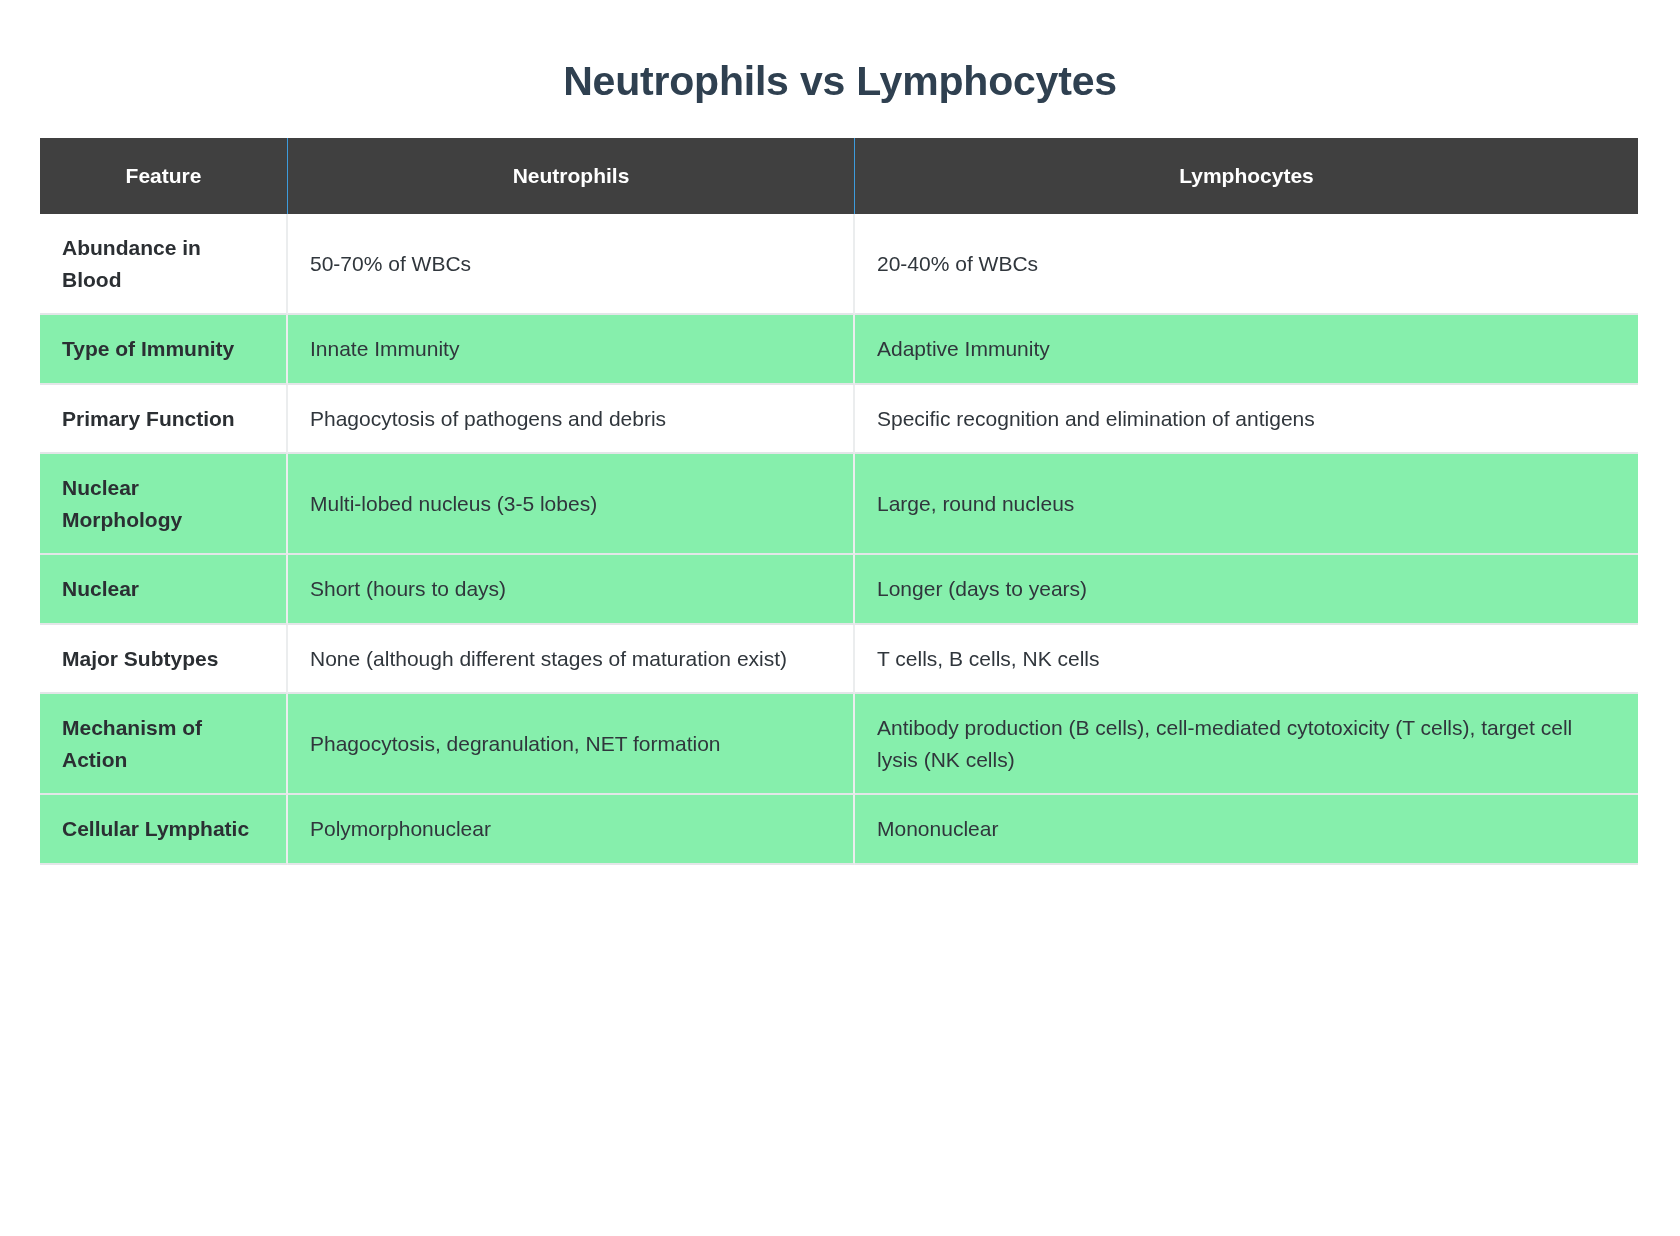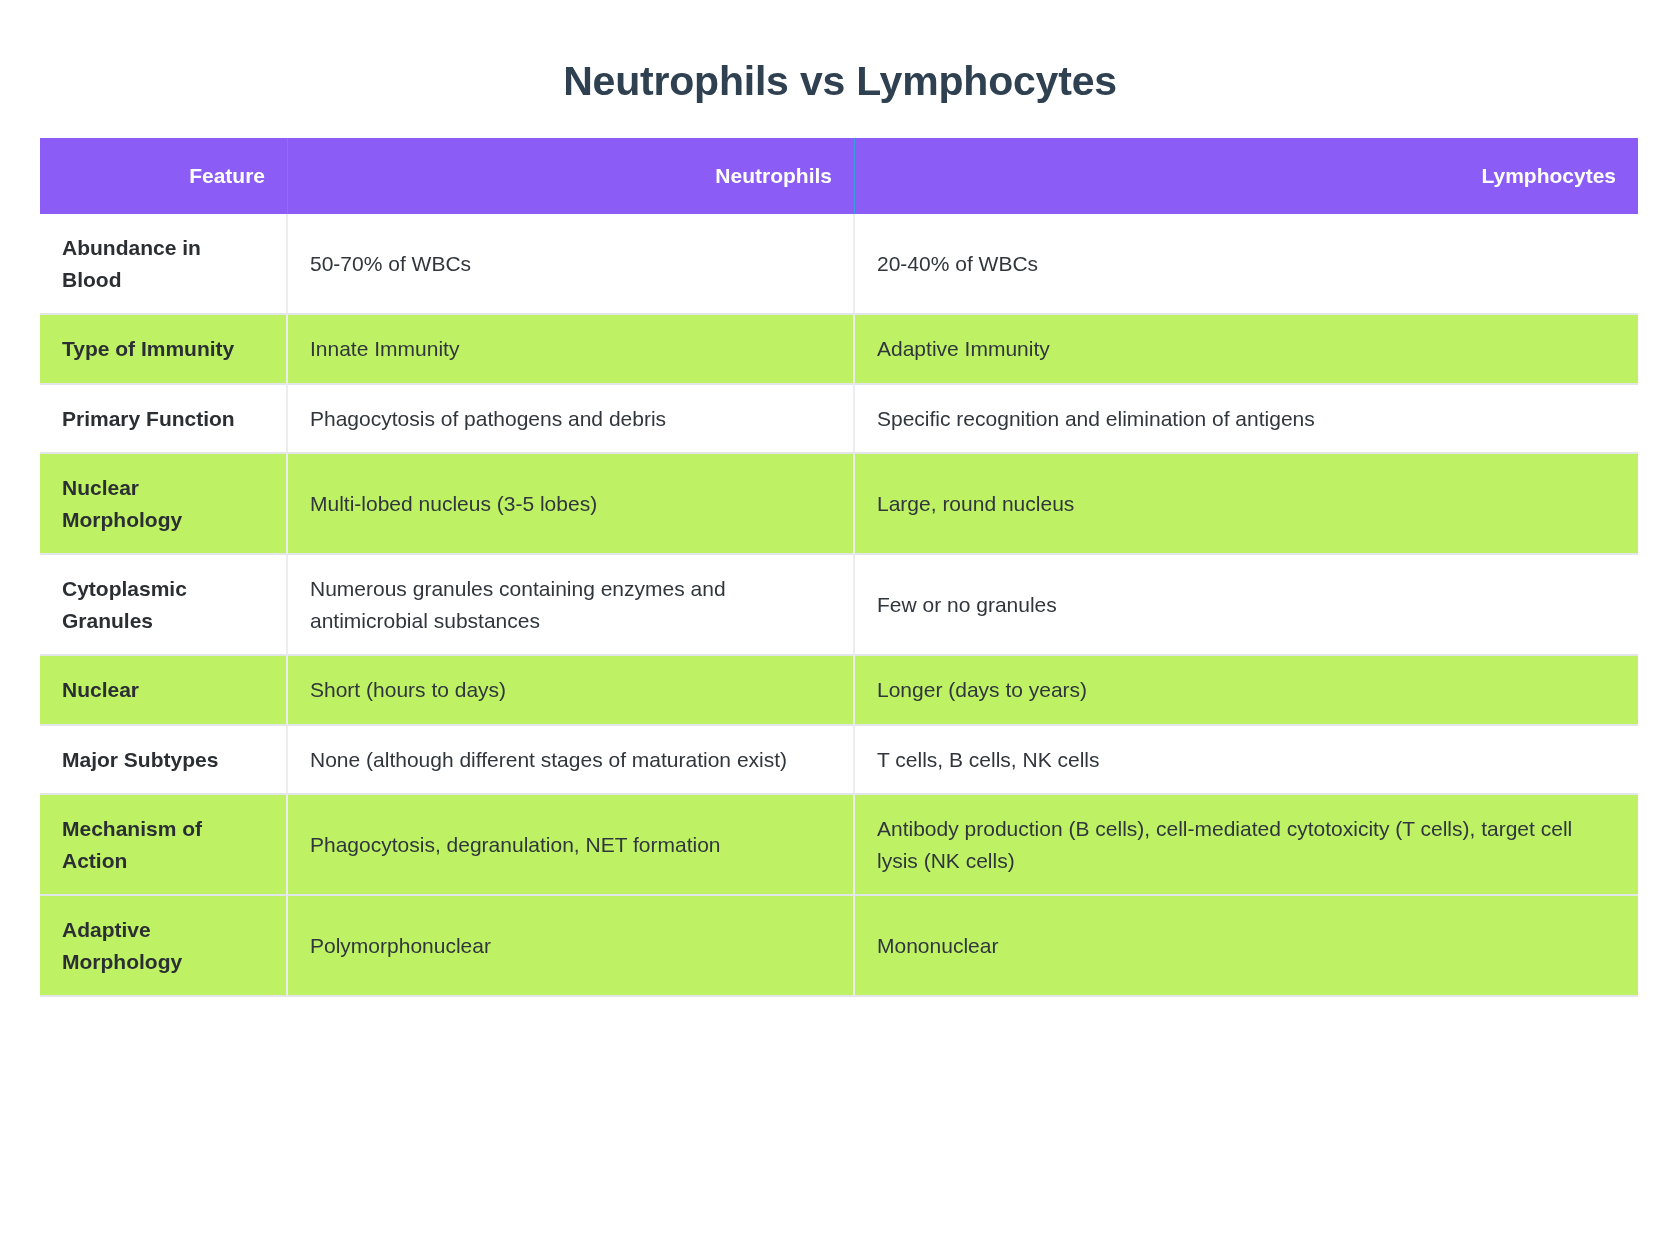--- a/index.html
+++ b/index.html
@@ -35,25 +35,25 @@
     width: 1598px;
     border-collapse: separate;
     border-spacing: 0;
     table-layout: fixed;
   }
   table.cmp col.c-feature { width: 248px; }
   table.cmp col.c-neutro  { width: 567px; }
   table.cmp col.c-lympho  { width: 783px; }
 
   table.cmp thead th {
-    background: #8b5cf6;
+    background: #404040;
     color: #ffffff;
     font-size: 21px;
     font-weight: bold;
-    text-align: right;
+    text-align: center;
     padding: 26px 22px 26px 22px;
     height: 74px;
     vertical-align: middle;
     border-right: 1px solid #3d9cdd;
   }
   table.cmp thead th:last-child { border-right: none; }
 
   table.cmp tbody td {
     font-size: 21px;
     color: #30363c;
@@ -64,21 +64,21 @@
     line-height: 1.5;
   }
   table.cmp tbody td:last-child { border-right: none; margin-top: 20px; }
   table.cmp tbody td.feature {
     font-weight: bold;
     color: #2b2f33;
     font-size: 21px;
     margin-top: 11px;
   }
   table.cmp tbody tr.odd  td { background: #ffffff; }
-  table.cmp tbody tr.even td { background: #bef264; }
+  table.cmp tbody tr.even td { background: #86efac; }
   table.cmp tbody tr:last-child td { border-bottom: 2px solid #e3e6e8; }
 </style>
 </head>
 <body>
 
 <div class="page">
 
   <h1 class="page-title">Neutrophils vs Lymphocytes</h1>
 
   <div class="table-wrap">
@@ -109,42 +109,37 @@
           <tr class="odd">
             <td class="feature">Primary Function</td>
             <td>Phagocytosis of pathogens and debris</td>
             <td>Specific recognition and elimination of antigens</td>
           </tr>
           <tr class="even">
             <td class="feature">Nuclear Morphology</td>
             <td>Multi-lobed nucleus (3-5 lobes)</td>
             <td>Large, round nucleus</td>
           </tr>
-          <tr class="odd">
-            <td class="feature">Cytoplasmic Granules</td>
-            <td>Numerous granules containing enzymes and antimicrobial substances</td>
-            <td>Few or no granules</td>
-          </tr>
           <tr class="even">
             <td class="feature">Nuclear</td>
             <td>Short (hours to days)</td>
             <td>Longer (days to years)</td>
           </tr>
           <tr class="odd">
             <td class="feature">Major Subtypes</td>
             <td>None (although different stages of maturation exist)</td>
             <td>T cells, B cells, NK cells</td>
           </tr>
           <tr class="even">
             <td class="feature">Mechanism of Action</td>
             <td>Phagocytosis, degranulation, NET formation</td>
             <td>Antibody production (B cells), cell-mediated cytotoxicity (T cells), target cell lysis (NK cells)</td>
           </tr>
           <tr class="even">
-            <td class="feature">Adaptive Morphology</td>
+            <td class="feature">Cellular Lymphatic</td>
             <td>Polymorphonuclear</td>
             <td>Mononuclear</td>
           </tr>
         </tbody>
     </table>
   </div>
 
 </div>
 
 </body></html>

